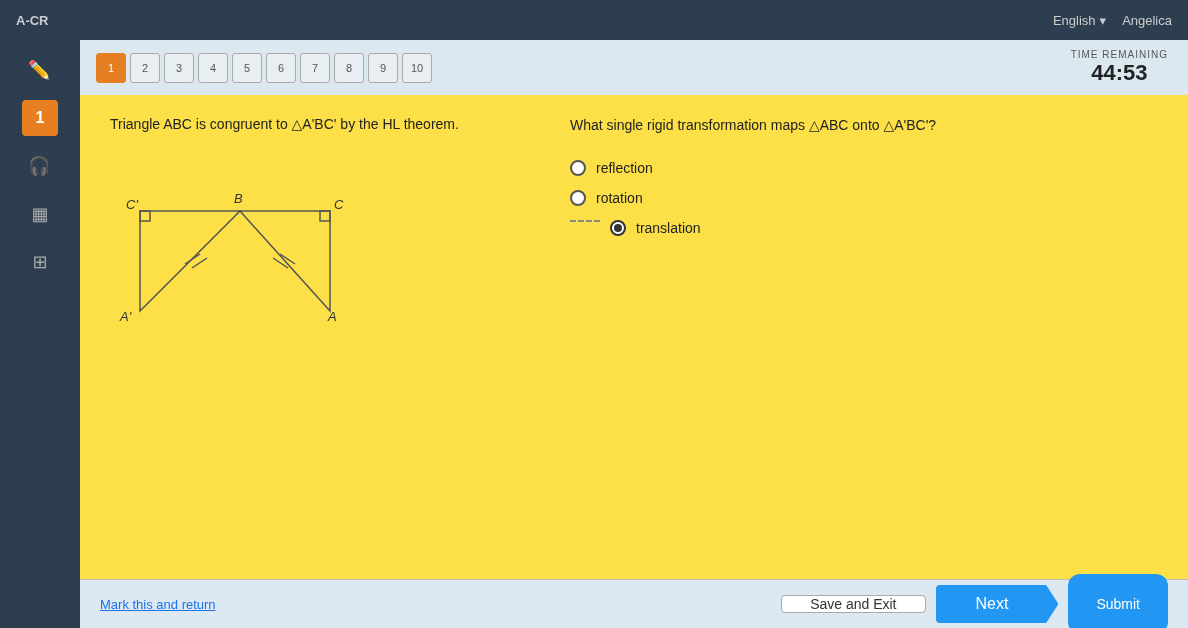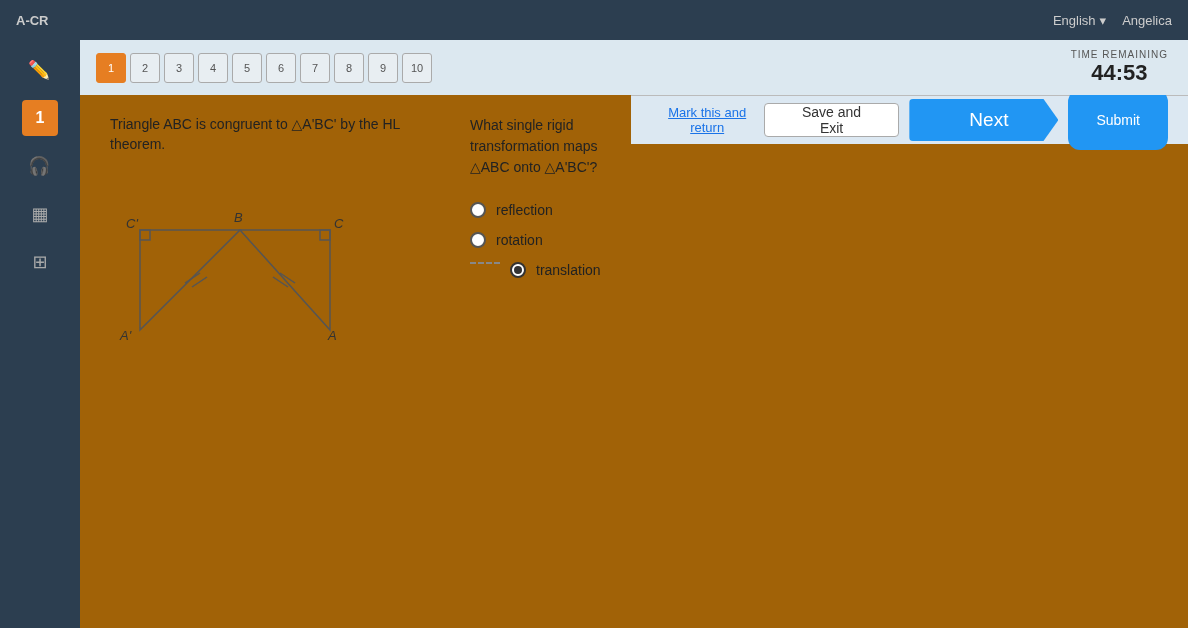--- a/index.html
+++ b/index.html
@@ -134,23 +134,23 @@
       color: #222;
     }
 
     
     .main-content {
       position: absolute;
       top: 95px;
       left: 80px;
       right: 0;
       bottom: 0;
-      background: #a16207;
-      display: flex;
-      flex-direction: row;
+      background: #fde047;
+      display: flex;
+      flex-direction: column;
     }
 
     .question-area {
       flex: 1;
       padding: 20px 30px;
       display: flex;
       gap: 40px;
     }
 
     .left-panel {
@@ -257,25 +257,25 @@
       padding: 0 28px;
       background: white;
       border: 1px solid #aaa;
       border-radius: 4px;
       font-size: 14px;
       color: #333;
       cursor: pointer;
     }
 
     .btn-next {
-      padding: 10px 60px;
+      padding: 10px 40px;
       background: #2196f3;
       border: none;
       border-radius: 4px;
-      font-size: 19px;
+      font-size: 16px;
       color: white;
       cursor: pointer;
       position: relative;
       clip-path: polygon(0 0, 90% 0, 100% 50%, 90% 100%, 0 100%);
       padding-right: 50px;
     }
 
     .btn-submit {
       padding: 22px 28px;
       background: #2196f3;

